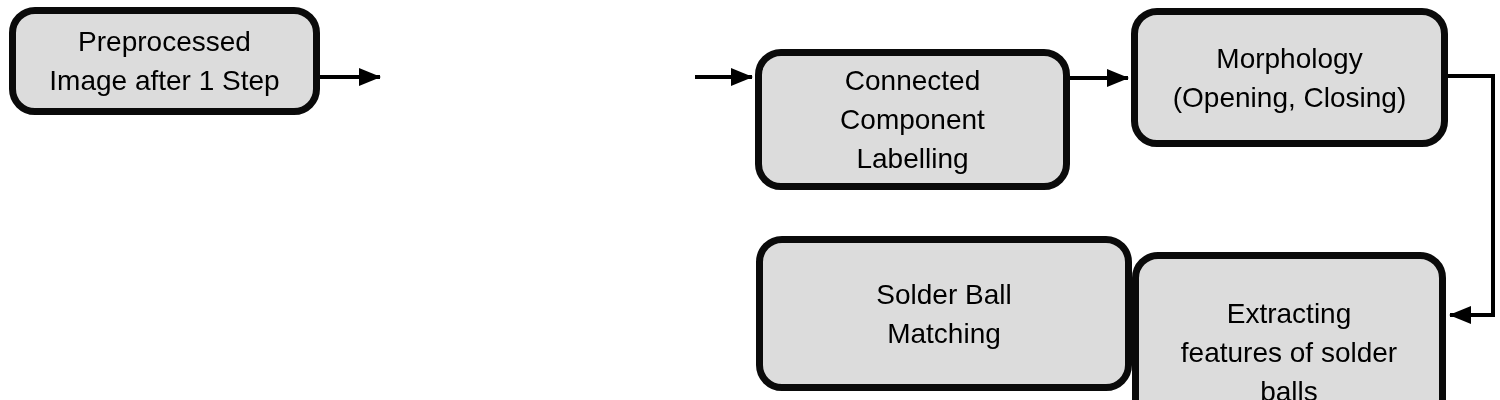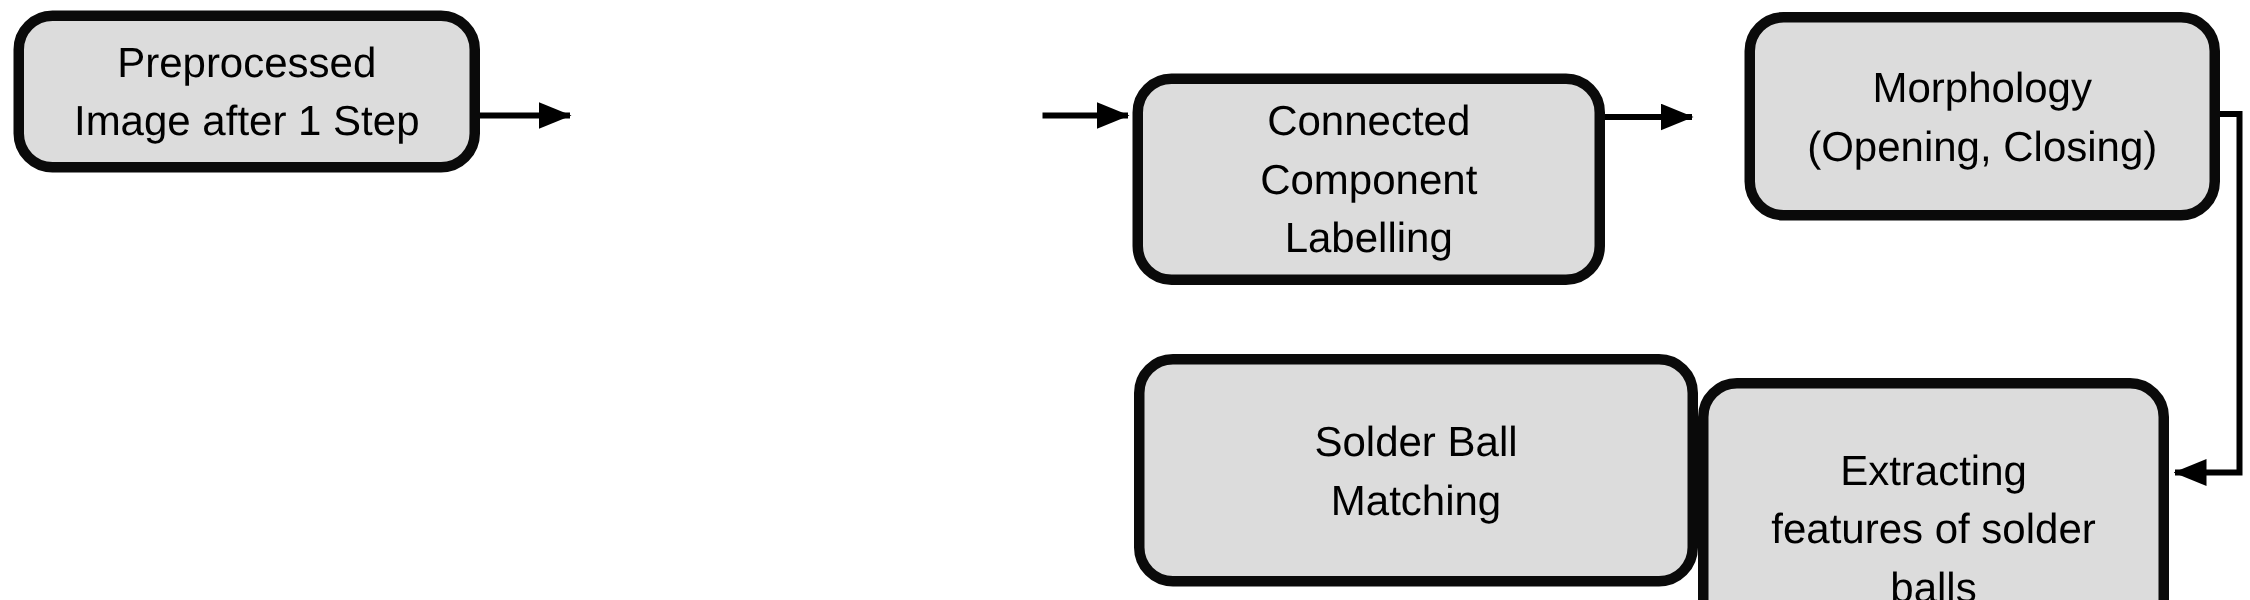--- a/index.html
+++ b/index.html
@@ -37,21 +37,21 @@
   .node .label {
     white-space: pre-line;
     font-size: 28px;
     line-height: 39px;
     color: #000000;
   }
   
   .n-preprocessed { left: 9px;    top: 7px;   width: 311px; height: 108px; }
   .n-binarization { left: 383px;  top: 7px;   width: 312px; height: 139px; }
   .n-ccl          { left: 755px;  top: 6px;   width: 315px; height: 141px; margin-top: 43px; }
-  .n-morphology   { left: 1131px; top: 8px;   width: 317px; height: 139px; margin-left: 32px; }
+  .n-morphology   { left: 1131px; top: 8px;   width: 317px; height: 139px; }
   .n-matching     { left: 756px;  top: 236px; width: 376px; height: 155px; }
   .n-extract      { left: 1132px; top: 252px; width: 314px; height: 200px; justify-content: center; }
 </style>
 </head>
 <body>
 
 <div class="canvas">
 
   <svg class="edges-layer" viewBox="0 0 1500 400" xmlns="http://www.w3.org/2000/svg">
     <defs>

